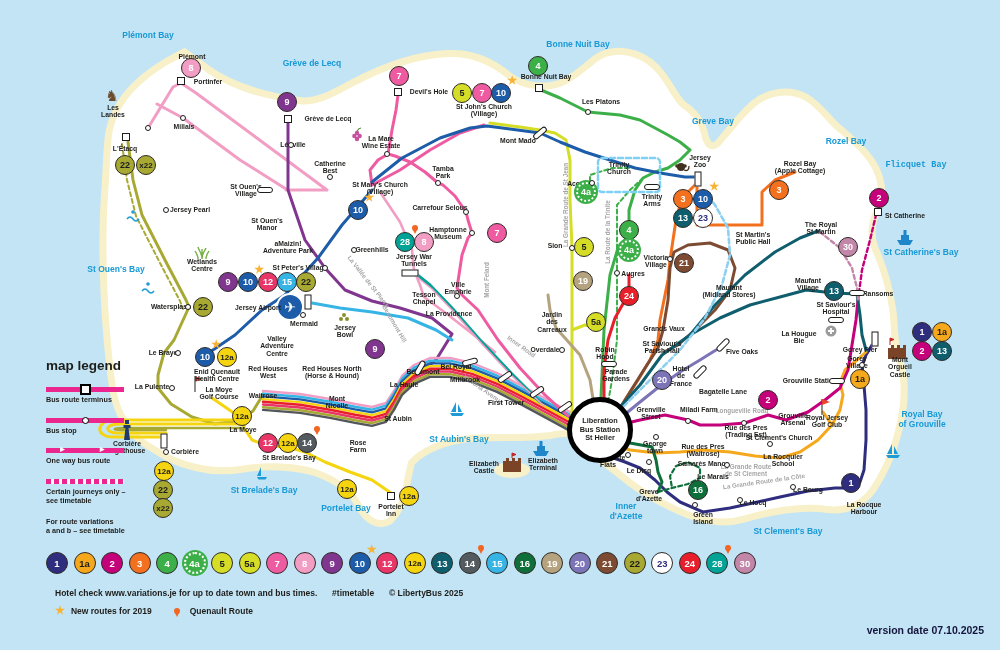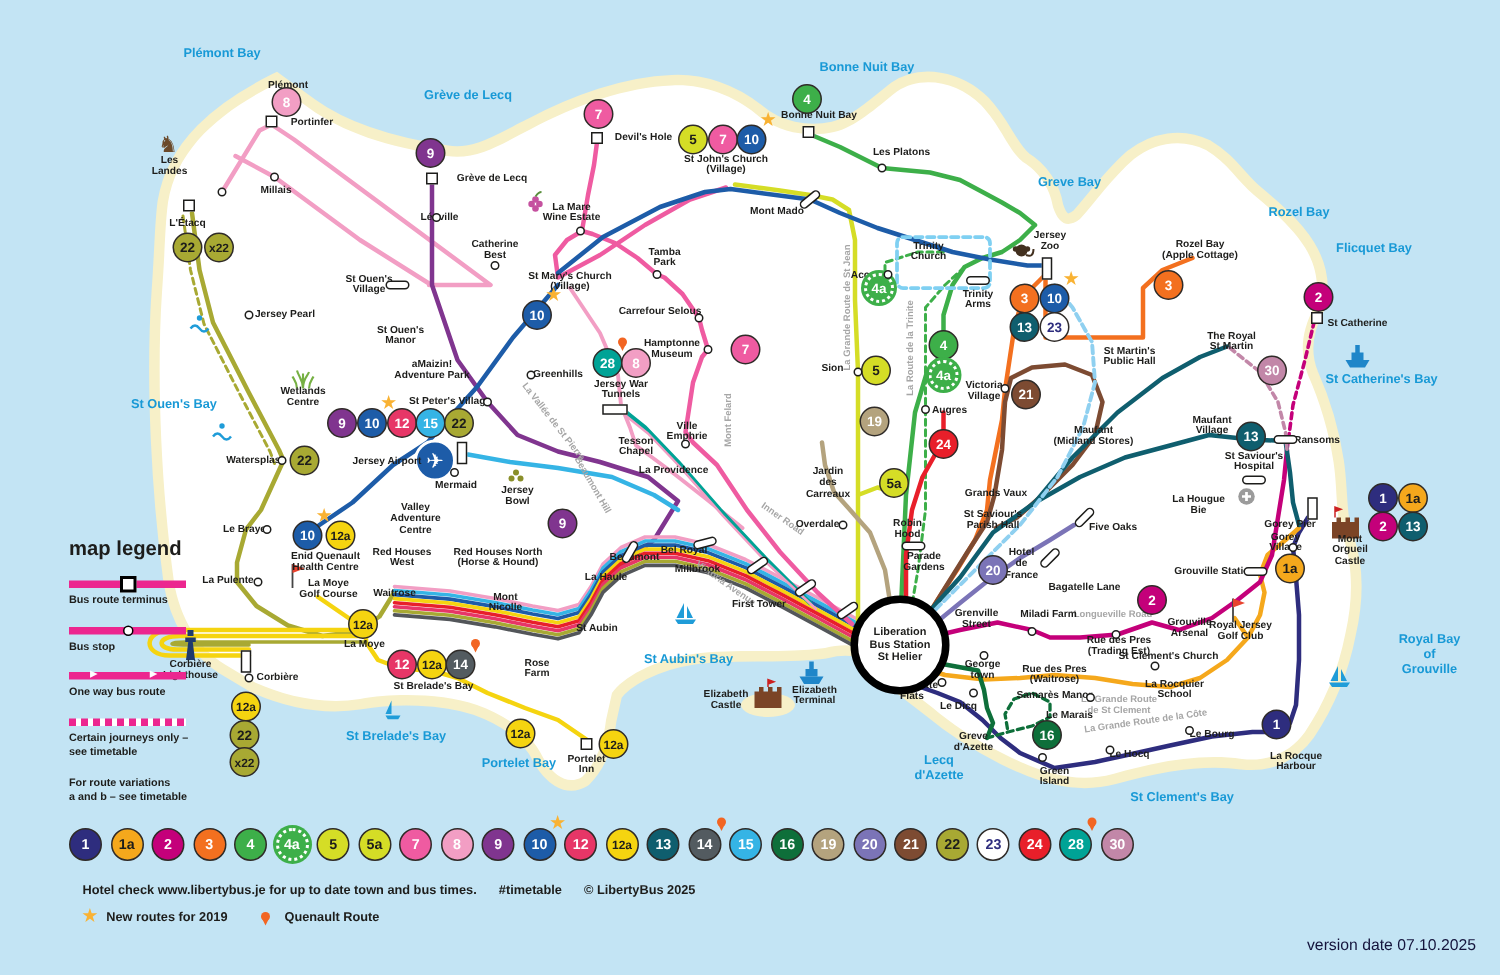--- a/index.html
+++ b/index.html
@@ -44,21 +44,21 @@
   .lg-line.dash{background:repeating-linear-gradient(90deg,#ec268f 0 5px,#fff 5px 8px);}
   .lg-label{font-size:7.2px;font-weight:bold;line-height:1.2;white-space:pre-line;}
   
   #routes-row{position:absolute;left:46px;top:552px;width:710px;display:flex;justify-content:space-between;}
   #routes-row .badge{width:22px;height:22px;font-size:9.5px;}
   #footer{position:absolute;left:55px;top:588px;color:#1d1d1b;font-size:8.5px;font-weight:bold;}
   #footer .l2{margin-top:6px;display:flex;align-items:center;gap:6px;}
   #footer .fstar{color:#f9b233;font-size:11px;}
   #footer .fpin{position:relative;display:inline-block;width:6px;height:6px;background:#f26522;border-radius:50%;margin-right:4px;}
   #footer .fpin::after{content:'';position:absolute;left:1px;top:5px;border:2px solid transparent;border-top:4px solid #f26522;}
-  #version{position:absolute;right:16px;top:624px;font-size:10.5px;font-weight:normal;color:#14143c;}
+  #version{position:absolute;right:16px;top:624px;font-size:10.5px;font-weight:bold;color:#14143c;}
   .gap{display:inline-block;width:10px;}
 </style>
 </head>
 <body>
 
 <div id="screen">
   <svg id="mapsvg" width="1000" height="650" viewBox="0 0 1000 650">
 
     <g>
       <path d="M112,135 C118,98 148,74 184,56 L206,72 C228,88 258,98 298,104 C318,107 334,96 354,86 C384,70 418,58 448,57 C468,56 488,63 504,76 C518,88 538,92 556,88 C570,85 584,72 598,61 C614,50 638,54 654,70 C668,85 672,100 682,108 C692,114 700,125 702,138 C706,150 712,152 720,146 C730,135 742,118 756,106 C770,95 788,92 804,100 C818,108 826,122 836,130 C848,140 862,152 870,165 C878,178 880,192 876,205 C868,220 866,235 872,250 C880,268 886,288 889,308 C892,328 890,345 896,360 C902,378 902,400 897,422 C892,448 882,470 870,488 C860,502 845,508 828,506 C800,502 770,508 742,516 C716,523 692,514 670,503 C648,492 634,482 622,472 L600,455 C594,447 592,442 592,442 C580,430 565,428 550,432 C520,436 490,432 462,436 C435,440 415,452 408,462 L404,480 C402,498 396,510 388,518 C378,524 368,516 362,505 C355,490 340,478 318,470 C295,462 262,462 240,466 C215,470 190,464 170,455 L150,443 C132,432 120,412 116,388 C108,330 104,255 108,195 C110,168 110,150 112,135 Z" fill="none" stroke="#f7f0c8" stroke-width="14"></path>
@@ -188,27 +188,27 @@
           <text x="0" y="5" text-anchor="middle" font-size="14" fill="#fff">✈</text>
         </g>
     </g>
   </svg>
 
   <div id="labels">
       <div class="bay" style="position: absolute; left: 148px; top: 36px;">Plémont Bay</div>
       <div class="bay" style="position: absolute; left: 312px; top: 64px;">Grève de Lecq</div>
       <div class="bay" style="position: absolute; left: 578px; top: 45px;">Bonne Nuit Bay</div>
       <div class="bay" style="position: absolute; left: 713px; top: 122px;">Greve Bay</div>
-      <div class="bay" style="position: absolute; left: 846px; top: 142px; margin-left: 20px;">Rozel Bay</div>
-      <div class="bay" style="position: absolute; left: 916px; top: 166px;">Flicquet Bay</div>
+      <div class="bay" style="position: absolute; left: 846px; top: 142px;">Rozel Bay</div>
+      <div class="bay" style="position: absolute; left: 916px; top: 166px; font-family: Liberation Mono, monospace;">Flicquet Bay</div>
       <div class="bay" style="position: absolute; left: 921px; top: 253px;">St Catherine's Bay</div>
-      <div class="bay" style="position: absolute; left: 922px; top: 436px; margin-left: 31px;">Royal Bay
+      <div class="bay" style="position: absolute; left: 922px; top: 420px;">Royal Bay
 of Grouville</div>
       <div class="bay" style="position: absolute; left: 788px; top: 532px;">St Clement's Bay</div>
-      <div class="bay" style="position: absolute; left: 626px; top: 512px;">Lecq
+      <div class="bay" style="position: absolute; left: 626px; top: 512px;">Inner
 d'Azette</div>
       <div class="bay" style="position: absolute; left: 459px; top: 440px;">St Aubin's Bay</div>
       <div class="bay" style="position: absolute; left: 264px; top: 491px;">St Brelade's Bay</div>
       <div class="bay" style="position: absolute; left: 346px; top: 509px;">Portelet Bay</div>
       <div class="bay" style="position: absolute; left: 116px; top: 270px;">St Ouen's Bay</div>
       <div class="road" style="position: absolute; left: 566px; top: 205px; transform: translate(-50%, -50%) rotate(-90deg);">La Grande Route de St Jean</div>
       <div class="road" style="position: absolute; left: 608px; top: 232px; transform: translate(-50%, -50%) rotate(-90deg);">La Route de la Trinite</div>
       <div class="road" style="position: absolute; left: 487px; top: 280px; transform: translate(-50%, -50%) rotate(-90deg);">Mont Felard</div>
       <div class="road" style="position: absolute; left: 368px; top: 282px; transform: translate(-50%, -50%) rotate(52deg);">La Vallée de St Pierre</div>
       <div class="road" style="position: absolute; left: 394px; top: 324px; transform: translate(-50%, -50%) rotate(60deg);">Beaumont Hill</div>
@@ -730,21 +730,21 @@
         <span class="pin"></span>
       </span>
       <span class="badge" style="background: rgb(194, 135, 168);">
         <span class="bt">30</span>
       </span>
     </div>
 
   <div id="footer">
     <div class="l1">
       <span>Hotel check</span>
-      <span>www.libertybus.je</span>
+      <span>www.variations.je</span>
       <span>for up to date town and bus times.</span>
       <span class="gap"></span>
       <span>#timetable</span>
       <span class="gap"></span>
       <span>© LibertyBus 2025</span>
     </div>
     <div class="l2">
       <span class="fstar">★</span>
       <span>New routes for 2019</span>
       <span class="gap"></span>

